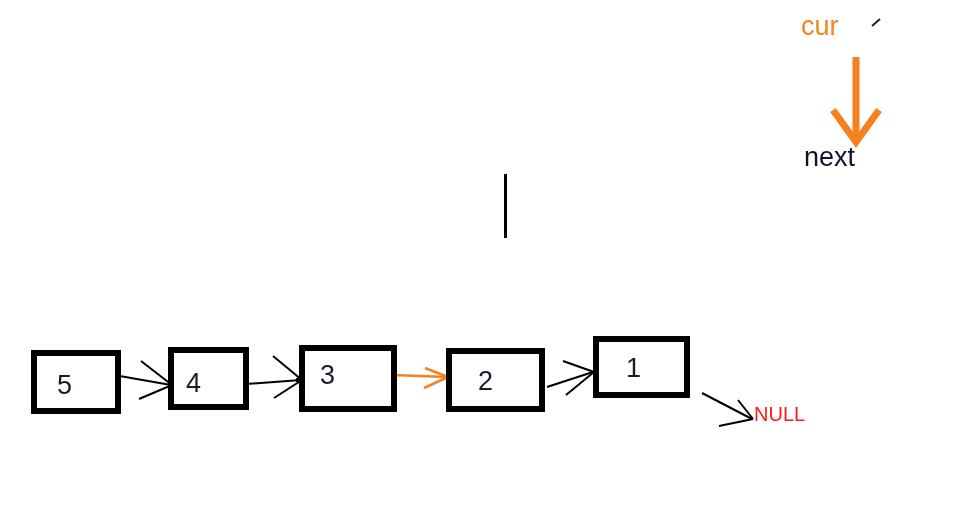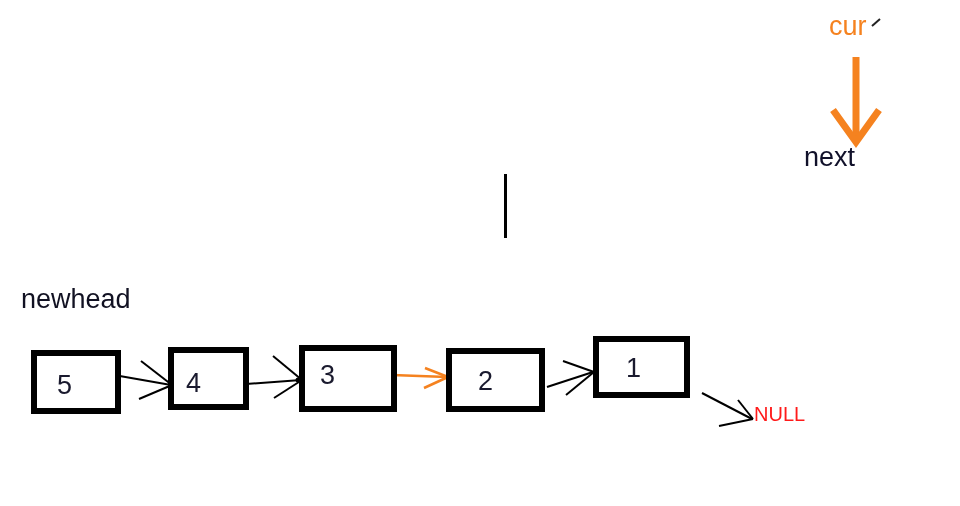--- a/index.html
+++ b/index.html
@@ -37,21 +37,21 @@
     line-height: 1;
     white-space: nowrap;
   }
   #label-newhead {
     left: 21px;
     top: 286px;
     font-size: 27px;
     color: #111122;
   }
   #label-cur {
-    left: 829px;
+    left: 801px;
     top: 13px;
     font-size: 27px;
     color: #F5821F;
   }
   #label-next {
     left: 804px;
     top: 144px;
     font-size: 27px;
     color: #11112a;
   }
@@ -123,18 +123,17 @@
   <div class="node-box" style="left:299px; top:345px; width:98px; height:67px;"></div>
   <div class="node-box" style="left:446px; top:348px; width:99px; height:64px;"></div>
   <div class="node-box" style="left:593px; top:336px; width:97px; height:62px;"></div>
 
   <div class="node-value" style="left:57px; top:372px;">5</div>
   <div class="node-value" style="left:186px; top:370px;">4</div>
   <div class="node-value" style="left:320px; top:362px;">3</div>
   <div class="node-value" style="left:478px; top:368px;">2</div>
   <div class="node-value" style="left:626px; top:355px;">1</div>
 
-  <div class="label-text" id="label-newhead">newhead</div>
   <div class="label-text" id="label-cur">cur</div>
   <div class="label-text" id="label-next">next</div>
   <div class="label-text" id="label-null">NULL</div>
 
 </div>
 
 </body></html>

